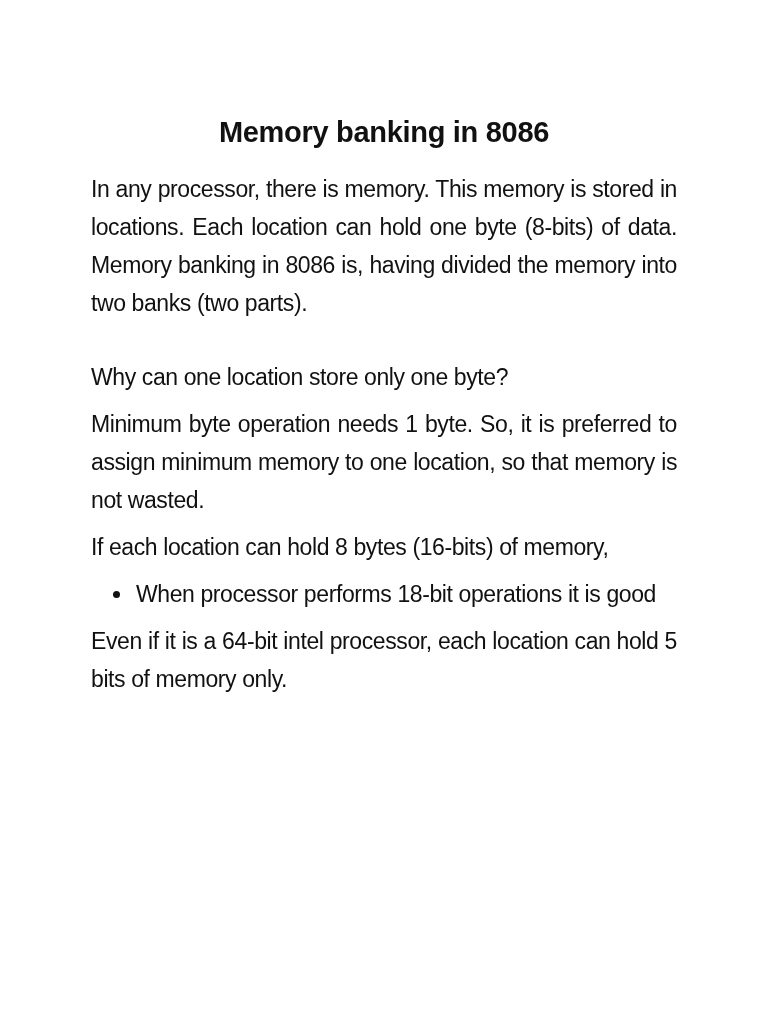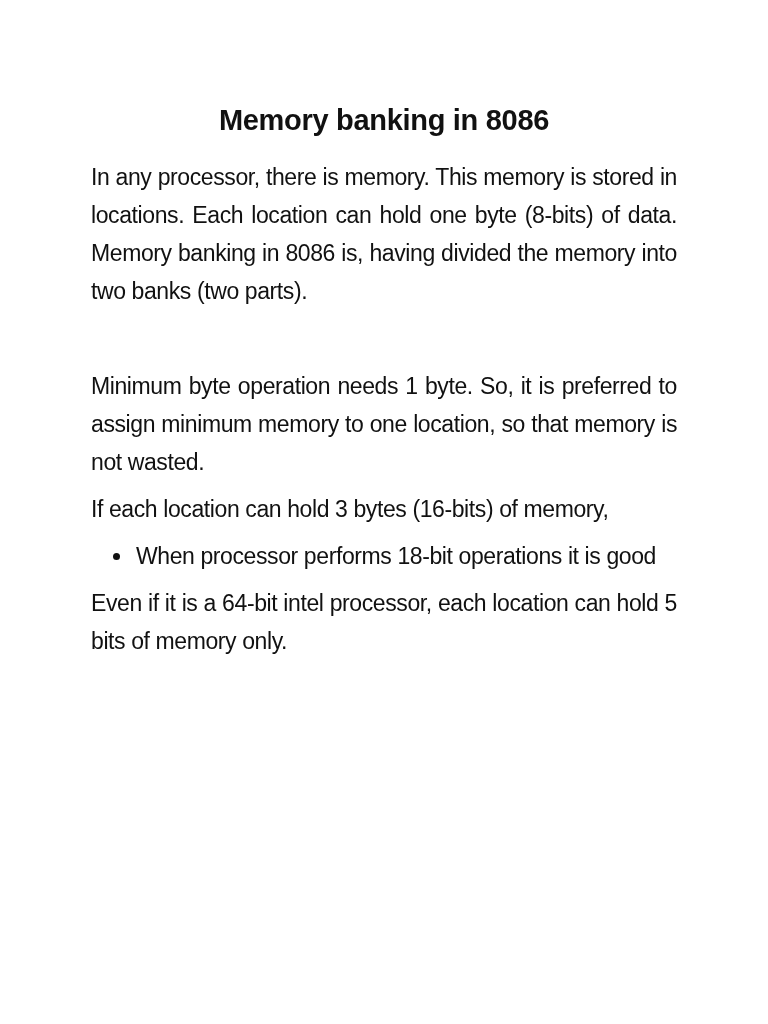--- a/index.html
+++ b/index.html
@@ -19,33 +19,33 @@
       position: absolute;
       left: 91px;
       top: 96px;
       width: 586px;
     }
     .title {
       font-family: "Liberation Sans", "DejaVu Sans", sans-serif;
       font-weight: bold;
       font-size: 29px;
       text-align: center;
-      margin: 4px 0 18px 0;
+      margin: 16px 0 18px 0;
       line-height: 40px;
       letter-spacing: -0.3px;
     }
     p {
       margin: 0;
       font-size: 23px;
       line-height: 38px;
       text-align: justify;
       text-align-last: left;
       letter-spacing: -0.4px;
     }
-    .para1 { margin-bottom: 57px; }
+    .para1 { margin-bottom: 36px; }
     .para-question { margin-bottom: 9px; }
     .para-min { margin-bottom: 9px; }
     .para-if { margin-bottom: 9px; }
     ul.bullets {
       list-style: none;
       margin: 0 0 9px 0;
       padding: 0;
     }
     ul.bullets li {
       position: relative;
@@ -67,24 +67,25 @@
     }
   </style>
 </head>
 <body>
 
 <div class="page">
   <h1 class="title">Memory banking in 8086</h1>
 
   <p class="para1">In any processor, there is memory. This memory is stored in locations. Each location can hold one byte (8-bits) of data. Memory banking in 8086 is, having divided the memory into two banks (two parts).</p>
 
+  <p class="para-question">Why can one location store only one byte?</p>
 
   <p class="para-min">Minimum byte operation needs 1 byte. So, it is preferred to assign minimum memory to one location, so that memory is not wasted.</p>
 
-  <p class="para-if">If each location can hold 3 bytes (16-bits) of memory,</p>
+  <p class="para-if">If each location can hold 8 bytes (16-bits) of memory,</p>
 
   <ul class="bullets">
     <li>
       <span class="bullet-dot"></span>
       <span>When processor performs 18-bit operations it is good</span>
     </li>
   </ul>
 
   <p class="para-conclusion">Even if it is a 64-bit intel processor, each location can hold 5 bits of memory only.</p>
 </div>

